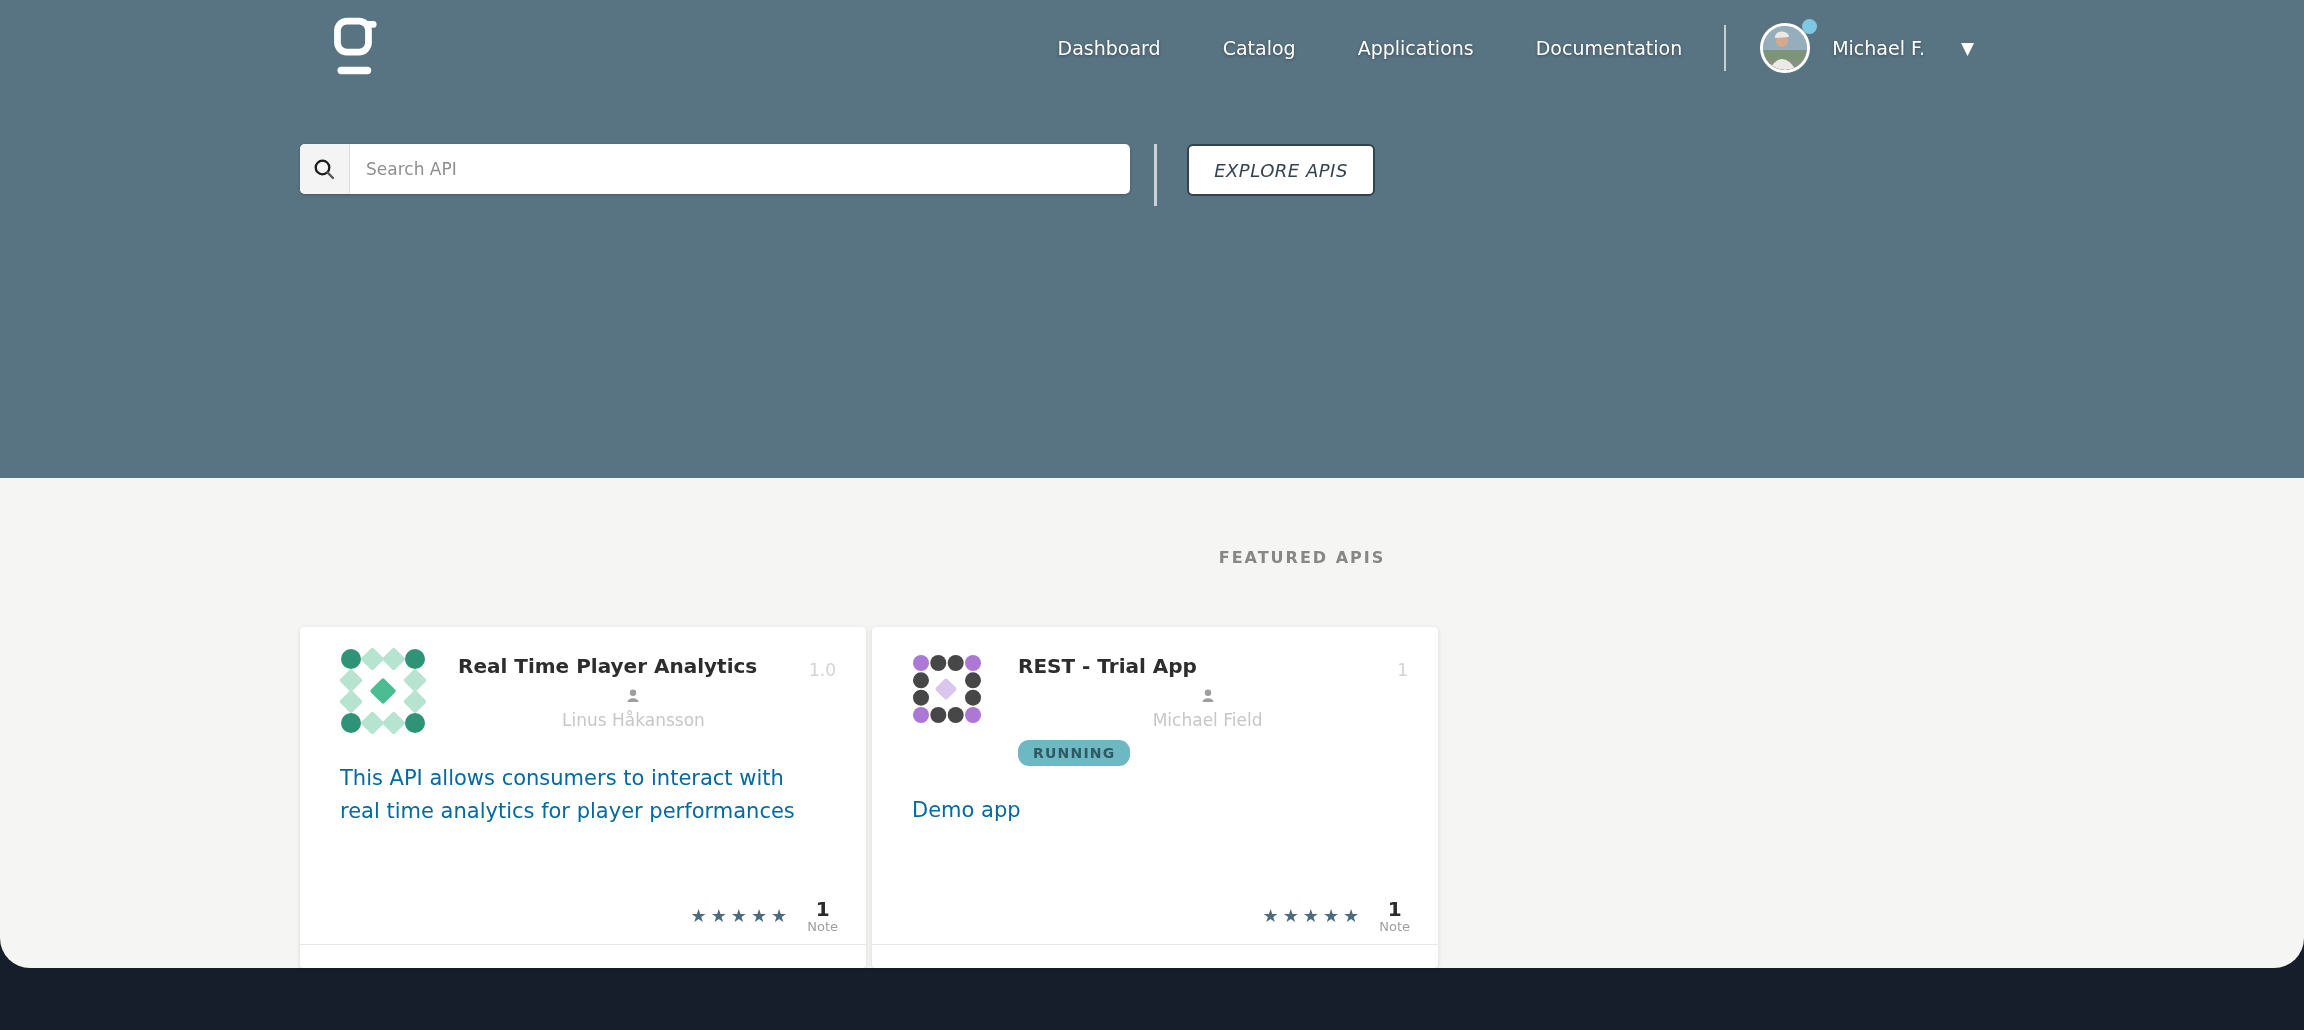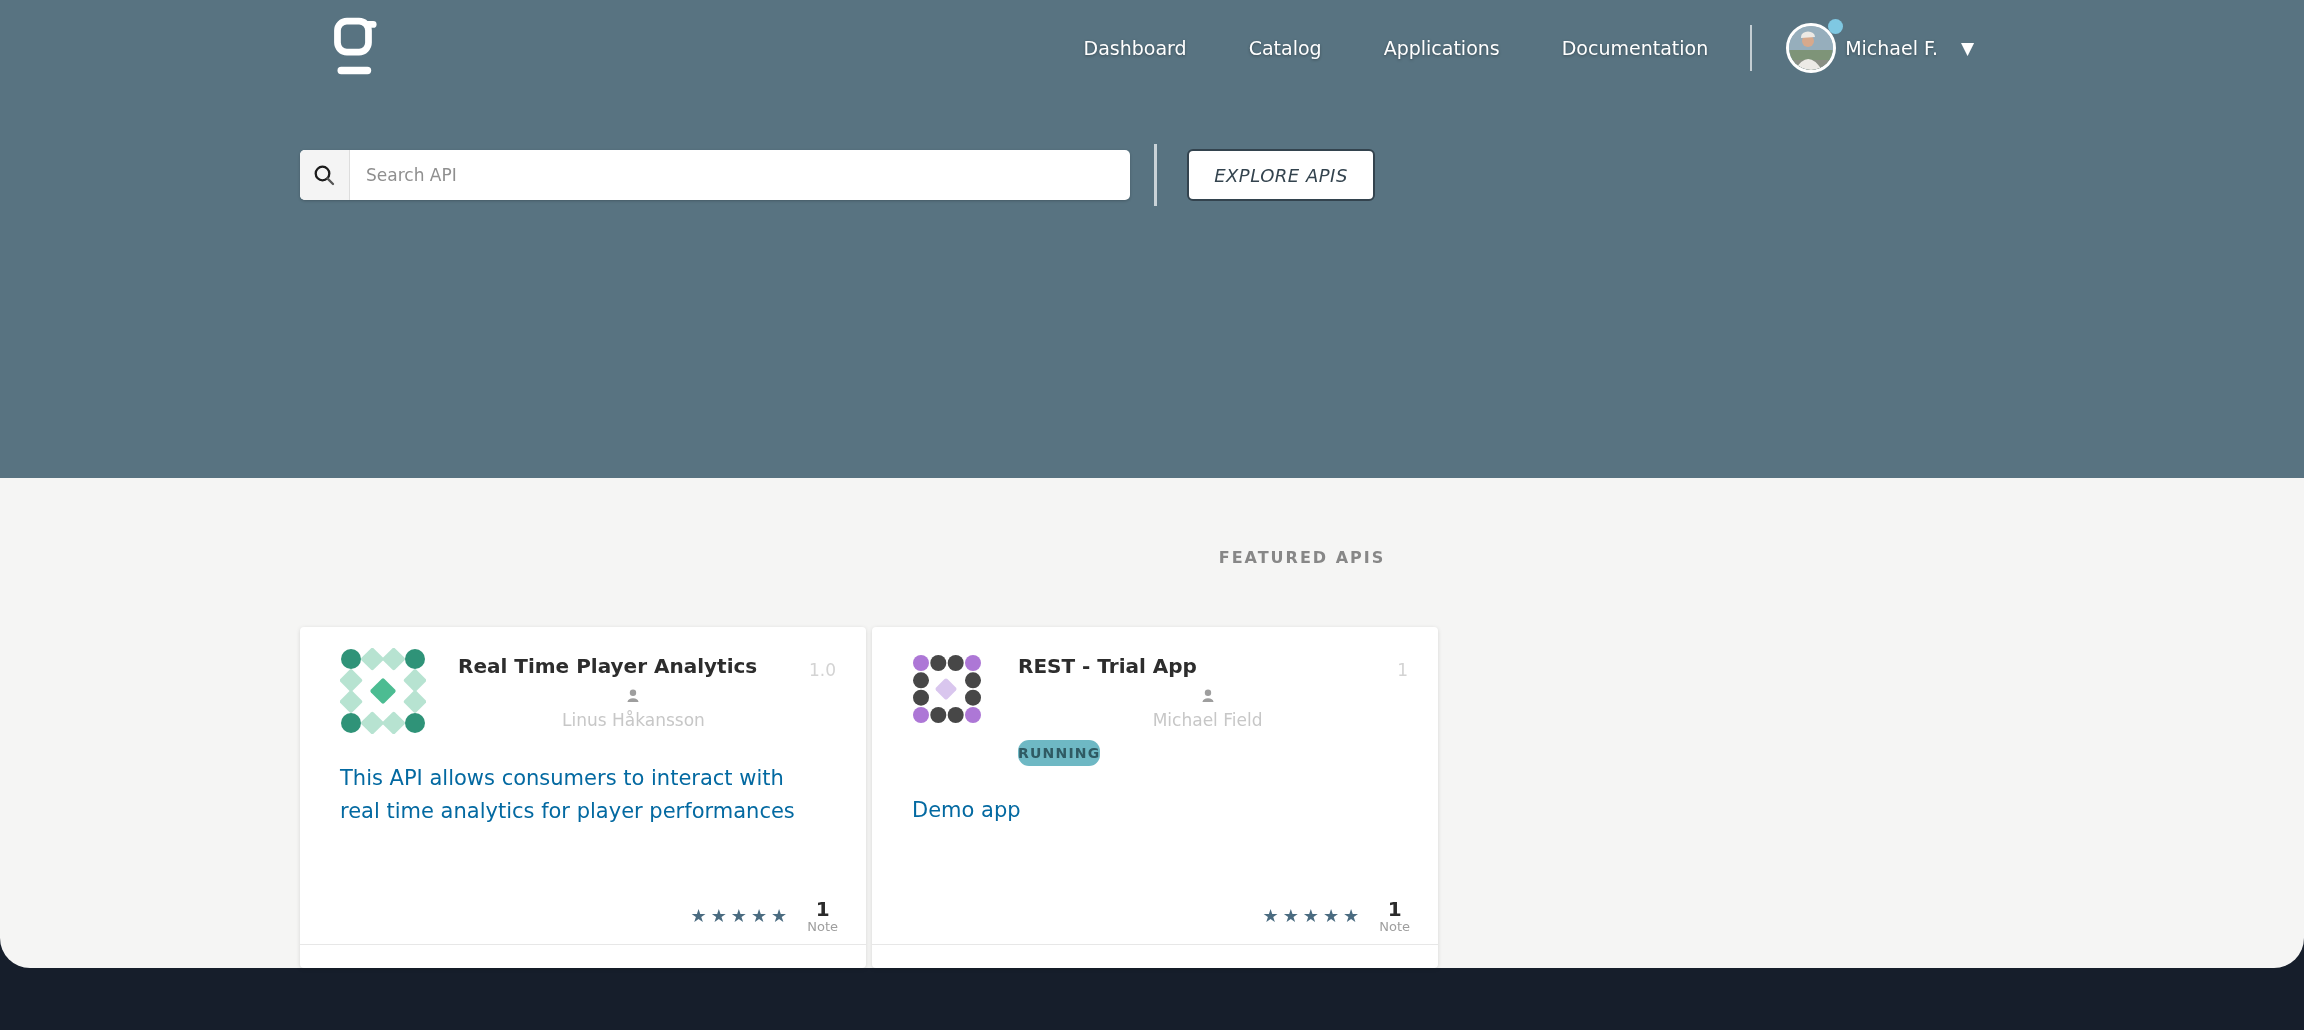--- a/index.html
+++ b/index.html
@@ -14,38 +14,38 @@
   .hero { height:478px; background:#587381; flex:0 0 auto; }
   .topbar { height:96px; display:flex; align-items:center; padding:0 330px 0 326px; }
   .logo { width:58px; height:62px; display:block; }
   .topbar-spacer { flex:1; }
   .nav { display:flex; align-items:center; gap:62px; margin-right:42px; }
   .nav-link {
     color:#fff; font-size:19px; cursor:pointer;
     text-shadow:0 1px 3px rgba(0,0,0,.35); white-space:nowrap;
   }
   .topbar-divider { width:2px; height:46px; background:rgba(255,255,255,.65); margin-right:34px; }
-  .user-chip { display:flex; align-items:center; gap:9px; cursor:pointer; }
+  .user-chip { display:flex; align-items:center; gap:22px; cursor:pointer; }
   .avatar-wrap { position:relative; width:50px; height:50px; }
   .avatar {
     width:50px; height:50px; border-radius:50%; overflow:hidden;
     border:3px solid #fff; background:#8fa8b8; display:block;
   }
   .status-dot {
     position:absolute; top:-4px; right:-7px; width:15px; height:15px;
     border-radius:50%; background:#7fc8e2;
   }
   .user-name { color:#fff; font-size:19px; text-shadow:0 1px 3px rgba(0,0,0,.35); }
   .dropdown-arrow { color:#fff; font-size:17px; margin-left:14px; }
 
   .hero-title {
     margin:80px 0 0 300px; color:#fff; font-size:55px; font-weight:700;
     letter-spacing:.5px; text-shadow:0 3px 4px rgba(0,0,0,.28);
   }
-  .search-row { display:flex; align-items:center; margin:48px 0 0 300px; }
+  .search-row { display:flex; margin:48px 0 0 300px; }
   .search-box {
     width:830px; height:50px; background:#fff; border-radius:5px;
     display:flex; align-items:stretch; overflow:hidden;
     box-shadow:0 1px 3px rgba(0,0,0,.22);
   }
   .search-icon-cell {
     width:50px; background:#f4f4f4; border-right:1px solid #ddd;
     display:flex; align-items:center; justify-content:center; cursor:pointer;
   }
   .search-input {
@@ -77,21 +77,21 @@
   }
   .card-head { display:flex; align-items:flex-start; }
   .api-icon { flex:0 0 auto; display:block; }
   .card-meta { margin-left:32px; padding-top:6px; flex:1; min-width:0; }
   .card-title { font-size:20px; font-weight:700; color:#2d2d2d; }
   .card-owner { display:flex; align-items:center; gap:6px; margin-top:10px;flex-direction:column; }
   .card-owner-name { color:#c7c7c7; font-size:17px; }
   .status-badge {
     display:inline-block; margin-top:10px; background:#6eb8c4; color:#2f5a63;
     font-size:14px; font-weight:700; letter-spacing:1.2px;
-    padding:5px 0; border-radius:11px;
+    padding:5px 15px; border-radius:11px;
   }
   .card-version { color:#d3d3d3; font-size:17px; margin-top:12px; }
   .card-desc {
     margin-top:28px; width:490px; font-size:21px; color:#0369a1; line-height:1.55;
   }
   .card-rating {
     position:absolute; right:28px; bottom:34px;
     display:flex; align-items:center; gap:16px;
   }
   .stars { color:#4a6b80; font-size:18px; letter-spacing:4px; white-space:nowrap; }

